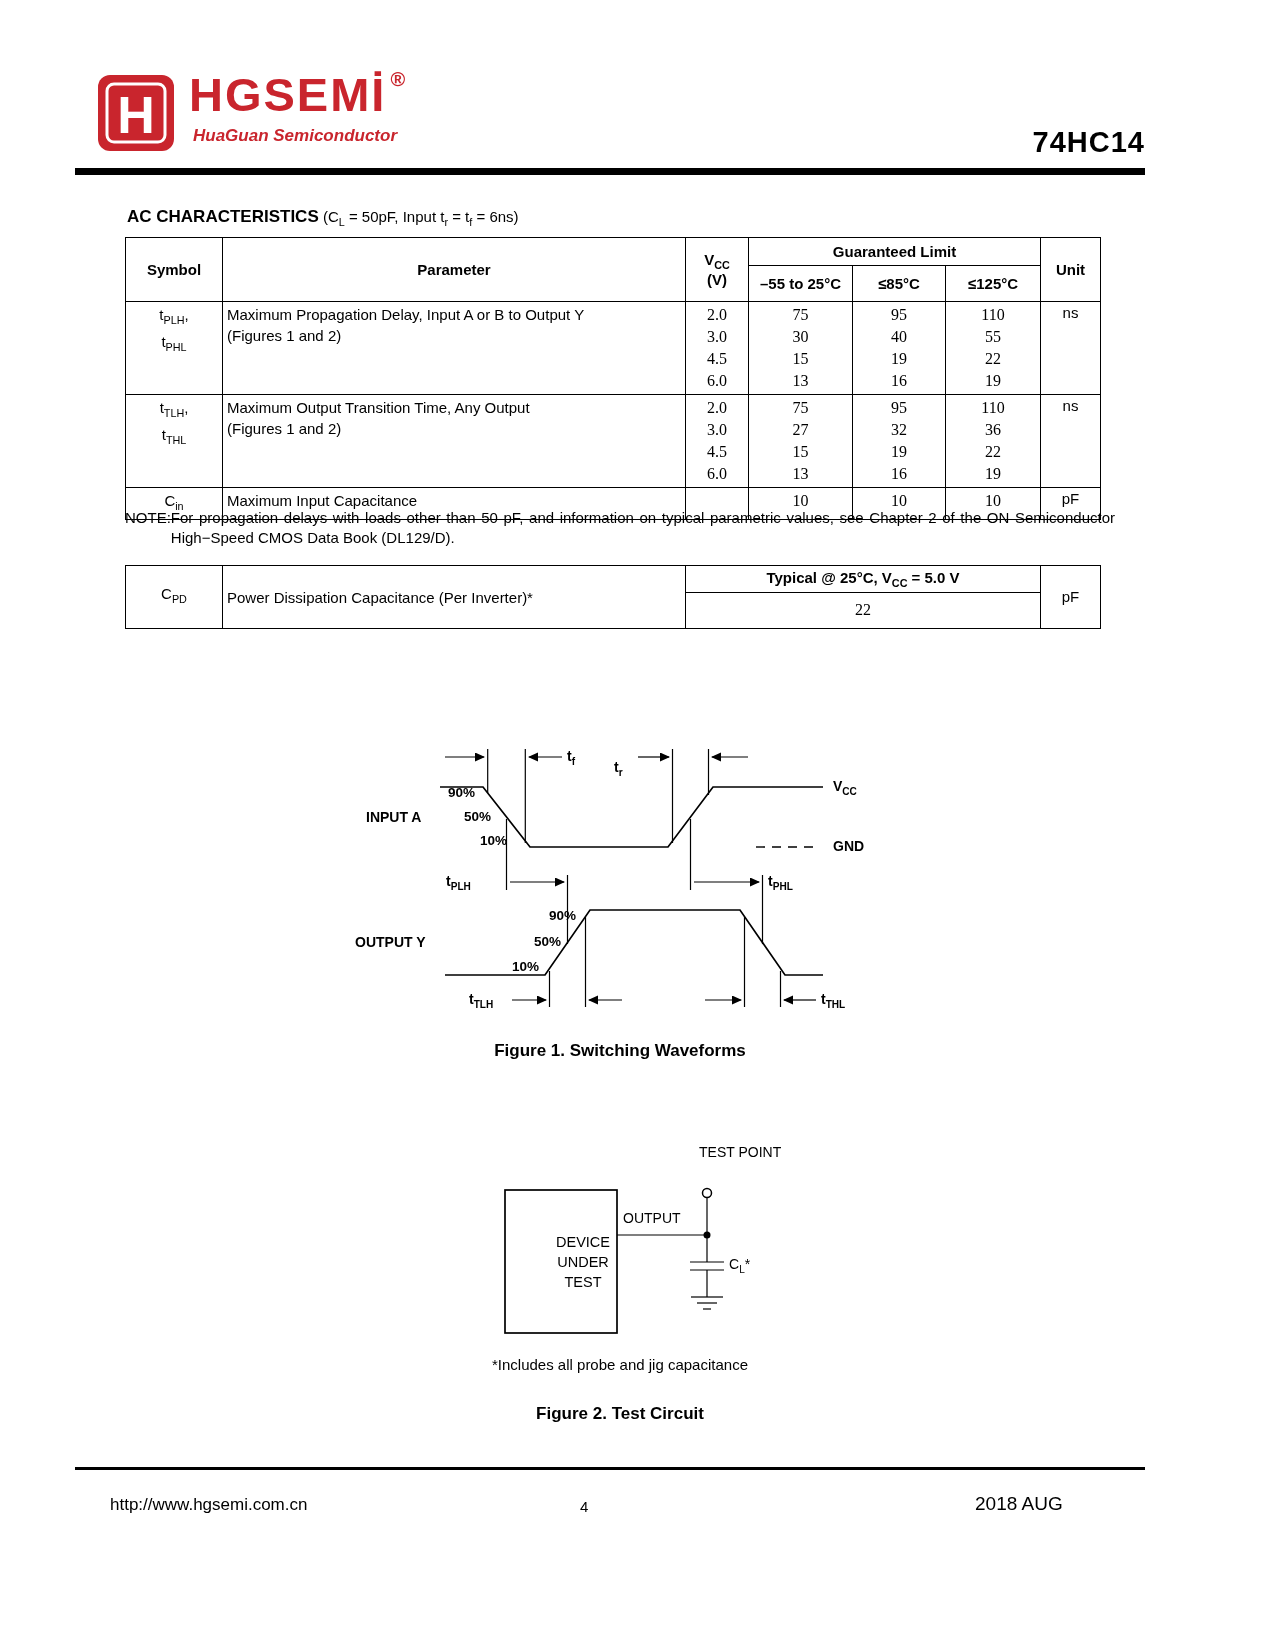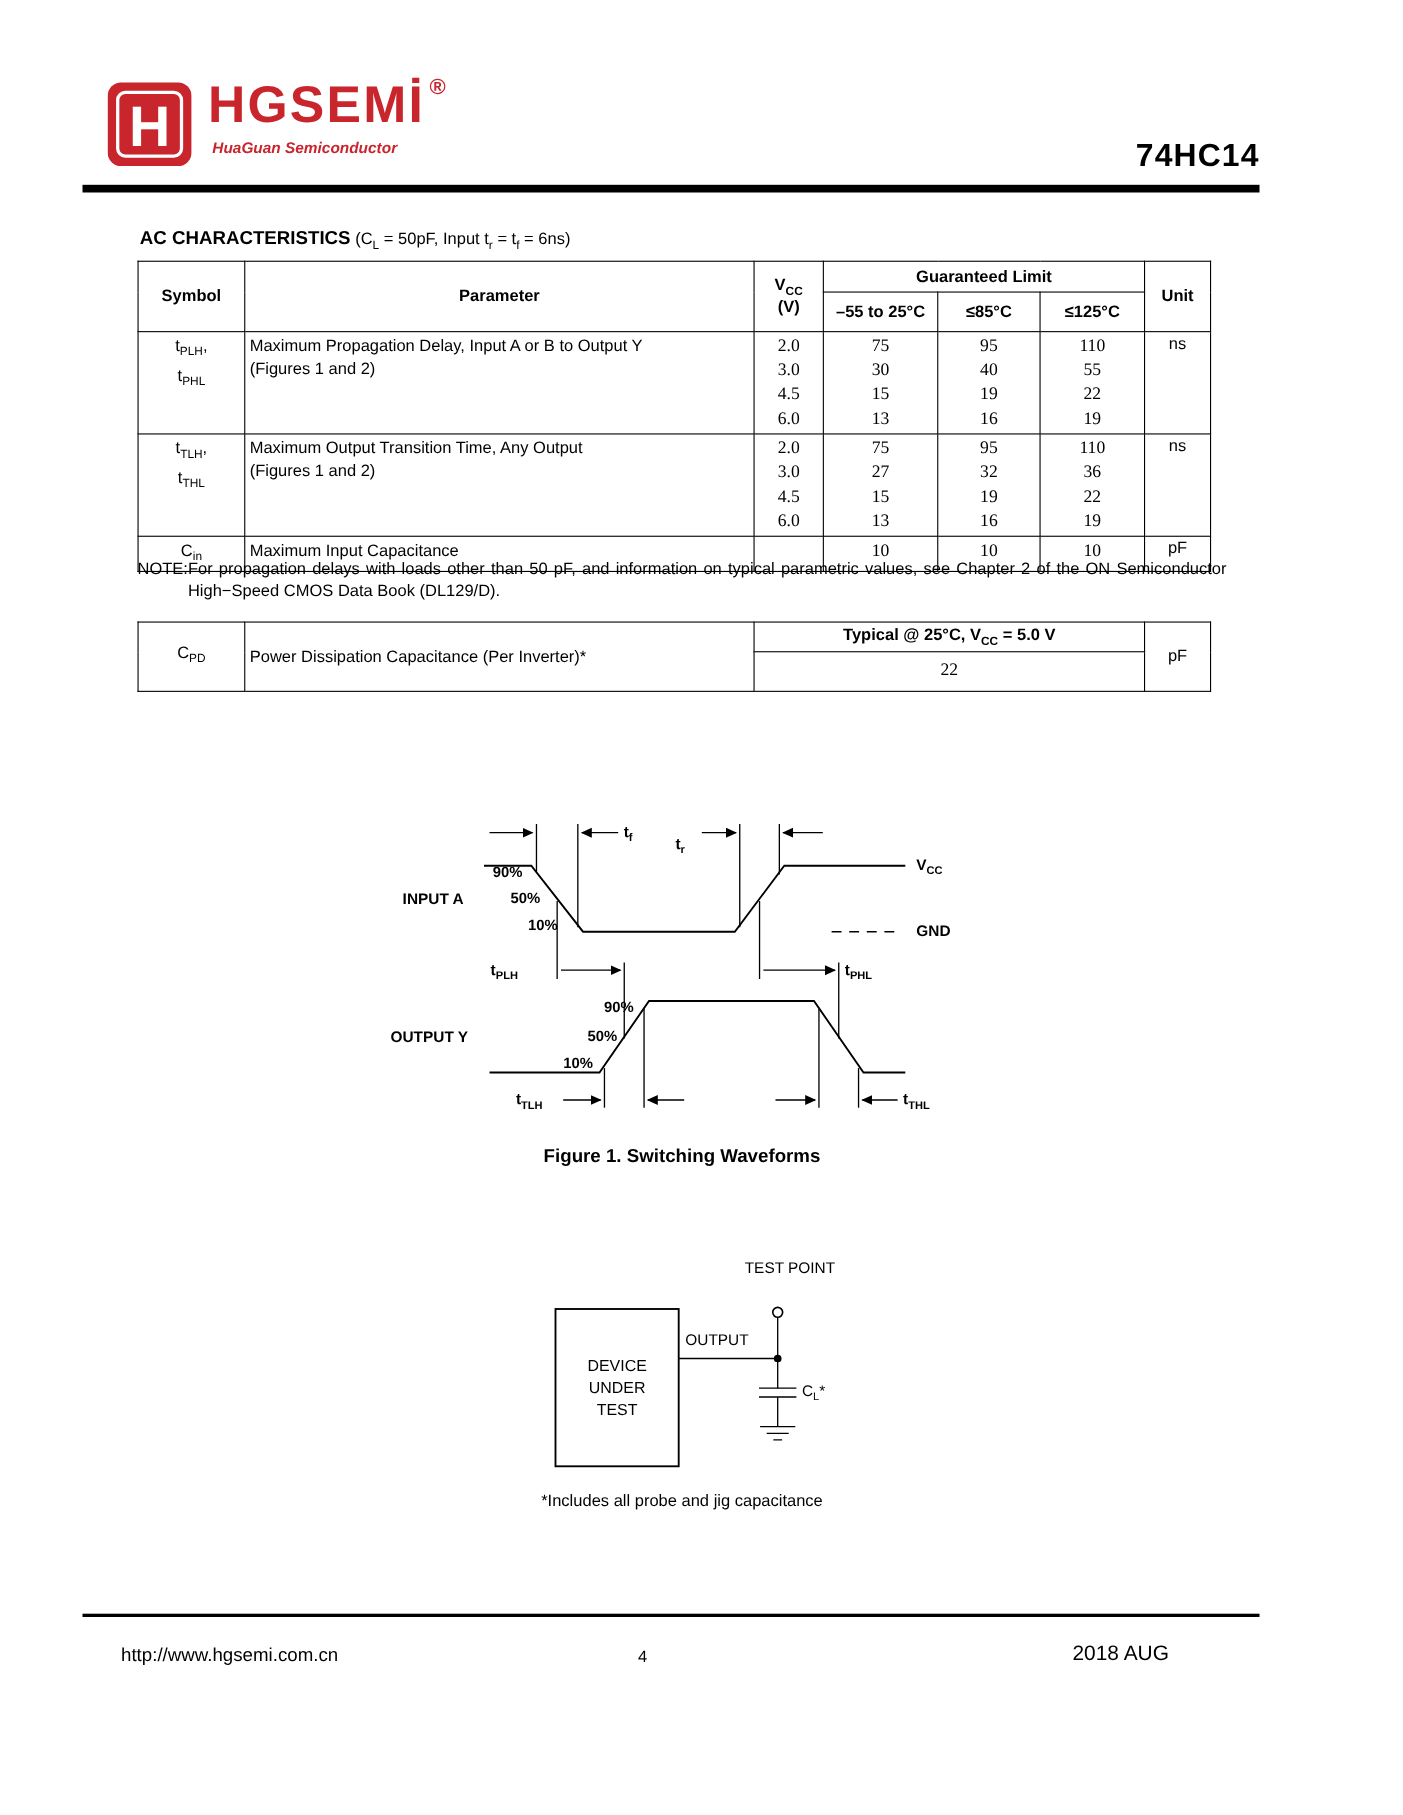--- a/index.html
+++ b/index.html
@@ -9,38 +9,38 @@
     background:#ffffff; color:#000;
     font-family:"Liberation Sans", sans-serif; overflow:hidden;
   }
 
   
   .logo-block { position:absolute; left:95px; top:72px; display:flex; align-items:flex-start; }
   .logo-text { margin-left:12px; }
   .brand-row { display:flex; align-items:flex-start; }
   .brand { color:#c9252d; font-weight:bold; font-size:47px; line-height:46px; letter-spacing:2px; }
   .reg { color:#c9252d; font-size:20px; font-weight:bold; margin-left:4px; margin-top:-4px; }
-  .tagline { color:#c9252d; font-weight:bold; font-style:italic; font-size:14px; margin-top:8px; margin-left:4px; }
+  .tagline { color:#c9252d; font-weight:bold; font-style:italic; font-size:17px; margin-top:8px; margin-left:4px; }
   .part-number { position:absolute; right:130px; top:126px; font-size:29px; font-weight:bold; letter-spacing:1px; }
   .header-rule { position:absolute; left:75px; top:168px; width:1070px; height:7px; background:#000; }
 
   
   .ac-head { position:absolute; left:127px; top:207px; font-size:15px; }
   .ac-head .t { font-weight:bold; font-size:17px; }
   .ac-head .s { font-size:15px; }
 
   
   table.ds { border-collapse:collapse; table-layout:fixed; font-size:15px; }
   table.ds th, table.ds td { border:1.5px solid #000; padding:2px 4px; }
   table.ds th { font-weight:bold; text-align:center; vertical-align:middle; font-size:15px; }
   td.sym   { text-align:center; vertical-align:top; padding-top:5px; line-height:21px; }
   td.param { text-align:left; vertical-align:top; padding:5px 8px 4px 10px; line-height:21px; }
   td.num   { font-family:"Liberation Serif", serif; font-size:16px; text-align:center; vertical-align:top; padding-top:4px; line-height:22px; }
   td.unitc { text-align:center; vertical-align:top; padding-top:5px; }
-  .pre { white-space:pre-line; }
+  .pre { white-space:pre-line;margin-left:22px; }
   .ac-table { position:absolute; left:125px; top:237px; width:975px; }
   .cpd-table { position:absolute; left:125px; top:565px; width:975px; }
 
   
   .note { position:absolute; left:125px; top:508px; width:990px; display:flex; font-size:15px; line-height:20px; }
   .note .lbl { flex:0 0 auto; }
   .note .txt { flex:1 1 auto; text-align:justify; }
   .footnote { position:absolute; left:125px; top:632px; width:990px; font-size:15px; line-height:21px;
               padding-left:13px; text-indent:-13px; text-align:justify; }
 
@@ -284,19 +284,20 @@
     </svg>
     <span class="fig-label pre" style="left:182px;top:2px;width:60px;text-align:center;line-height:20px">TEST
 POINT</span>
     <span class="fig-label" style="left:128px;top:70px">OUTPUT</span>
     <div class="dut-box pre">DEVICE
 UNDER
 TEST</div>
     <span class="fig-label" style="left:234px;top:116px">C<sub>L</sub>*</span>
   </div>
   <div class="fig2-note">*Includes all probe and jig capacitance</div>
+  <div class="caption cap2">Figure 2. Test Circuit</div>
 
   <div class="footer-rule"></div>
   <div class="footer-url">http://www.hgsemi.com.cn</div>
   <div class="footer-page">4</div>
   <div class="footer-date">2018 AUG</div>
 
 </div>
 
 </body></html>

